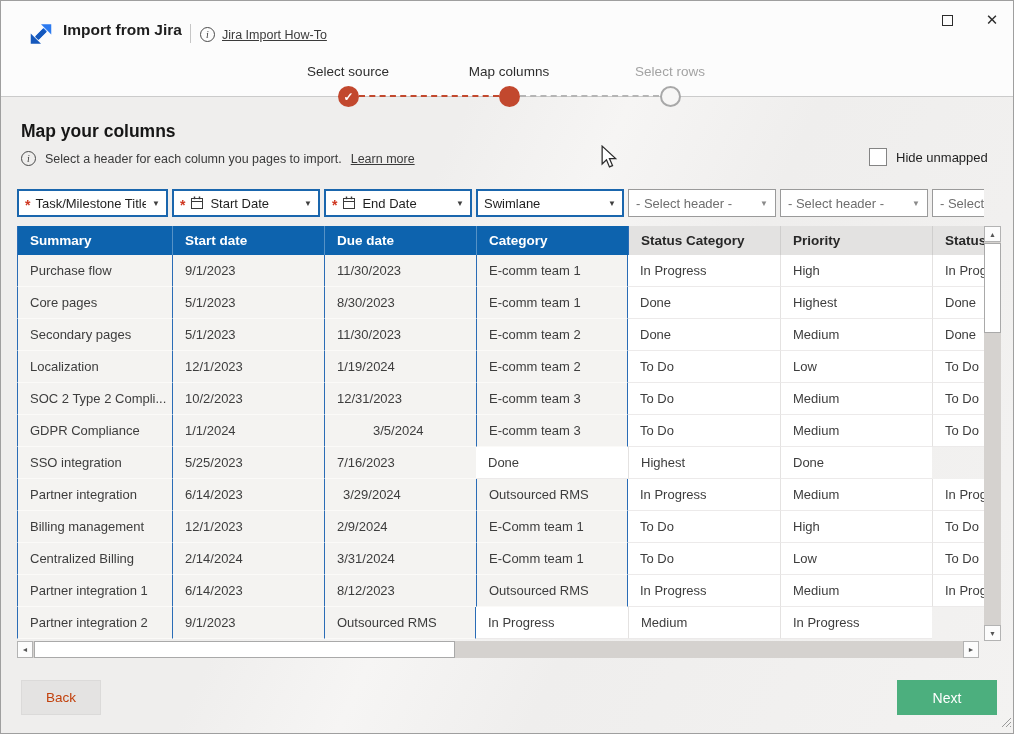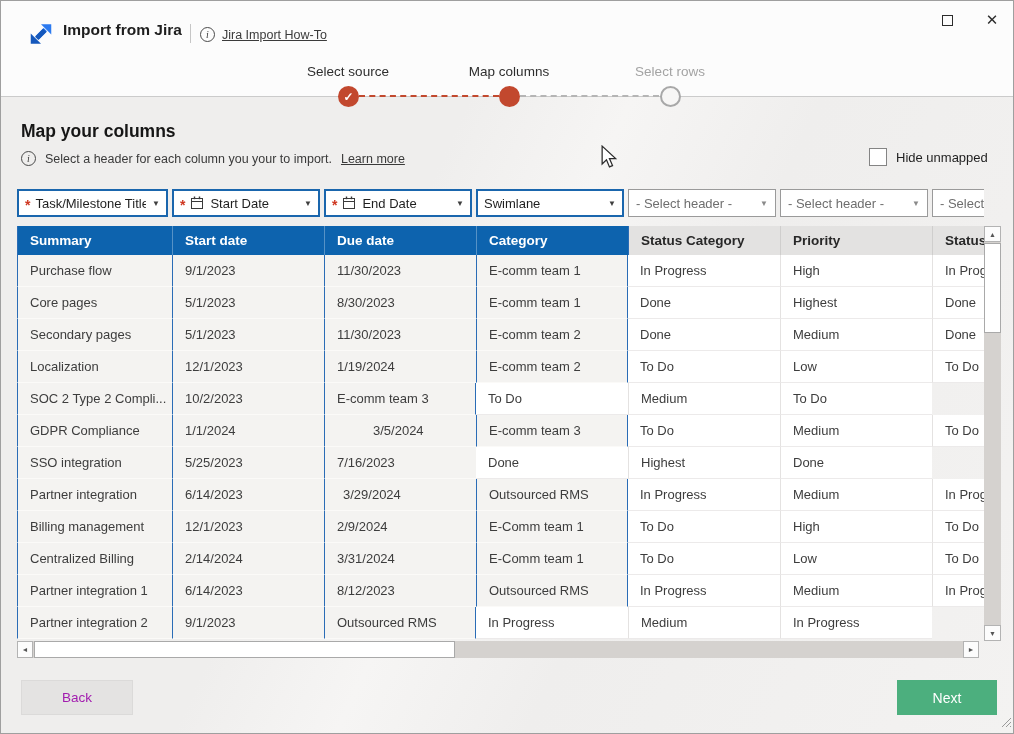--- a/index.html
+++ b/index.html
@@ -67,21 +67,21 @@
   .vscroll{position:absolute;left:983px;top:225px;width:17px;height:415px;background:#d5d2cf}
   .sbtn{position:absolute;background:#fcfcfc;border:1px solid #b3b3b3;display:flex;align-items:center;justify-content:center;font-size:7px;color:#555;cursor:pointer}
   .vscroll .up{top:0;left:0;width:17px;height:16px}
   .vscroll .down{bottom:0;left:0;width:17px;height:16px}
   .vthumb{position:absolute;left:0;top:17px;width:17px;height:90px;background:#fff;border:1px solid #a9a9a9;cursor:pointer}
   .hscroll{position:absolute;left:16px;top:640px;width:962px;height:17px;background:#d5d2cf}
   .hscroll .left{top:0;left:0;width:16px;height:17px}
   .hscroll .right{top:0;right:0;width:16px;height:17px}
   .hthumb{position:absolute;left:17px;top:0;width:421px;height:17px;background:#fff;border:1px solid #a9a9a9;cursor:pointer}
   
-  .back-btn{position:absolute;left:20px;top:679px;width:112px;height:35px;background:#e4e3e2;border:1px solid #dbdad9;font-size:13.5px;color:#a21caf;display:flex;align-items:center;justify-content:center;cursor:pointer}
+  .back-btn{position:absolute;left:20px;top:679px;width:80px;height:35px;background:#e4e3e2;border:1px solid #dbdad9;font-size:13.5px;color:#c2410c;display:flex;align-items:center;justify-content:center;cursor:pointer}
   .next-btn{position:absolute;left:896px;top:679px;width:100px;height:35px;background:#4caf7e;border:none;font-size:14px;color:#fff;display:flex;align-items:center;justify-content:center;cursor:pointer}
   .grip{position:absolute;right:2px;bottom:2px}
   .cursor{position:absolute;left:597px;top:144px;pointer-events:none}
 </style>
 </head>
 <body>
 
 <div class="window">
 
   <div class="tophdr"></div>
@@ -111,21 +111,21 @@
   <span class="steplabel upcoming" style="left:669px">Select rows</span>
   <div class="stepcirc done" style="left:337px">
       <span>✓</span>
     </div>
   <div class="stepcirc current" style="left:498px"></div>
   <div class="stepcirc upcoming" style="left:659px"></div>
 
   <div class="heading">Map your columns</div>
   <div class="inforow">
     <span class="info-circ">i</span>
-    <span>Select a header for each column you your to import.</span>
+    <span>Select a header for each column you pages to import.</span>
     <a class="learnmore">Learn more</a>
   </div>
   <div class="hideunmapped">
     <span class="checkbox"></span>
     <span class="lbl">Hide unmapped</span>
   </div>
 
   <div class="selrow">
       <div class="selector mapped" style="width: 151px;">
     <span class="star">*</span>
@@ -238,20 +238,21 @@
           <div class="cell mapped" style="width: 152px;">12/1/2023</div>
           <div class="cell mapped" style="width: 152px;">1/19/2024</div>
           <div class="cell mapped last-mapped" style="width: 152px;">E-comm team 2</div>
           <div class="cell unmapped first-unmapped" style="width: 152px;">To Do</div>
           <div class="cell unmapped" style="width: 152px;">Low</div>
           <div class="cell unmapped" style="width: 152px;">To Do</div>
         </div>
         <div class="trow">
           <div class="cell mapped" style="width: 155px;">SOC 2 Type 2 Compli...</div>
           <div class="cell mapped" style="width: 152px;">10/2/2023</div>
+          <div class="cell mapped" style="width: 152px;">12/31/2023</div>
           <div class="cell mapped last-mapped" style="width: 152px;">E-comm team 3</div>
           <div class="cell unmapped first-unmapped" style="width: 152px;">To Do</div>
           <div class="cell unmapped" style="width: 152px;">Medium</div>
           <div class="cell unmapped" style="width: 152px;">To Do</div>
         </div>
         <div class="trow">
           <div class="cell mapped" style="width: 155px;">GDPR Compliance</div>
           <div class="cell mapped" style="width: 152px;">1/1/2024</div>
           <div class="cell mapped" style="width: 152px; padding-left: 48px;">3/5/2024</div>
           <div class="cell mapped last-mapped" style="width: 152px;">E-comm team 3</div>

